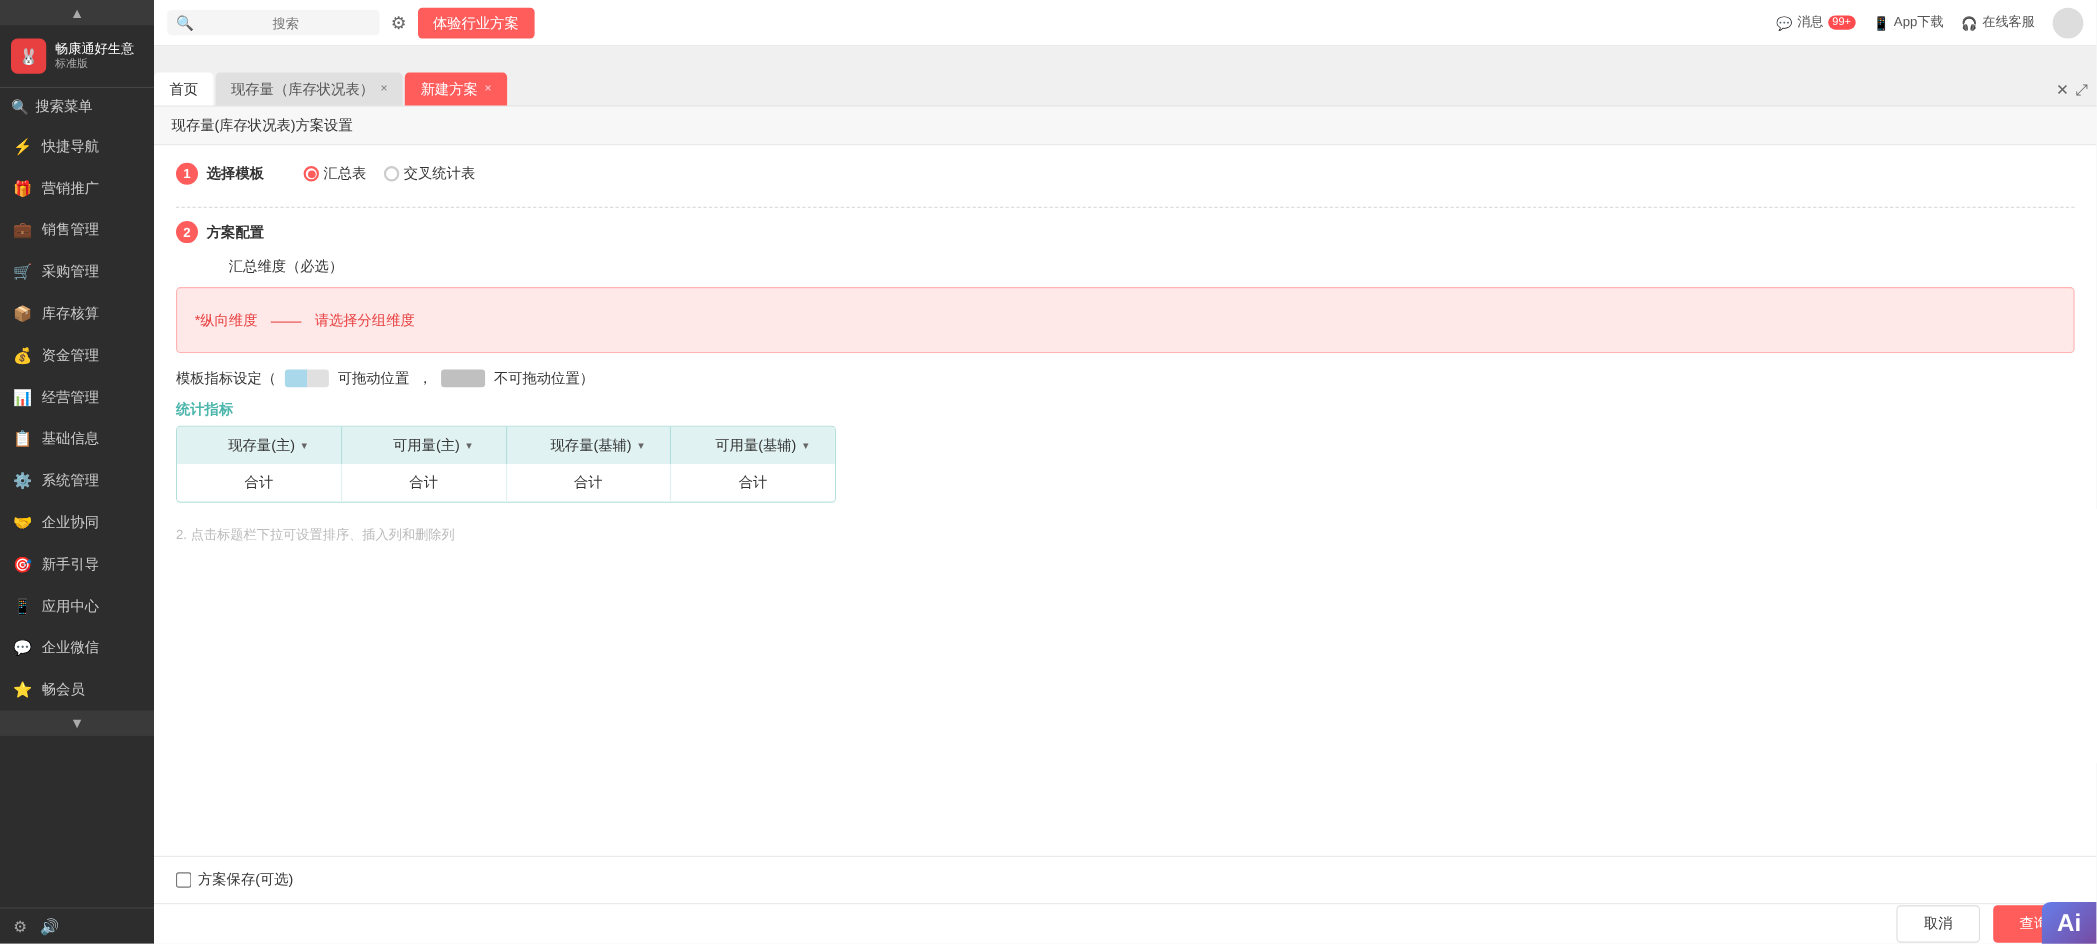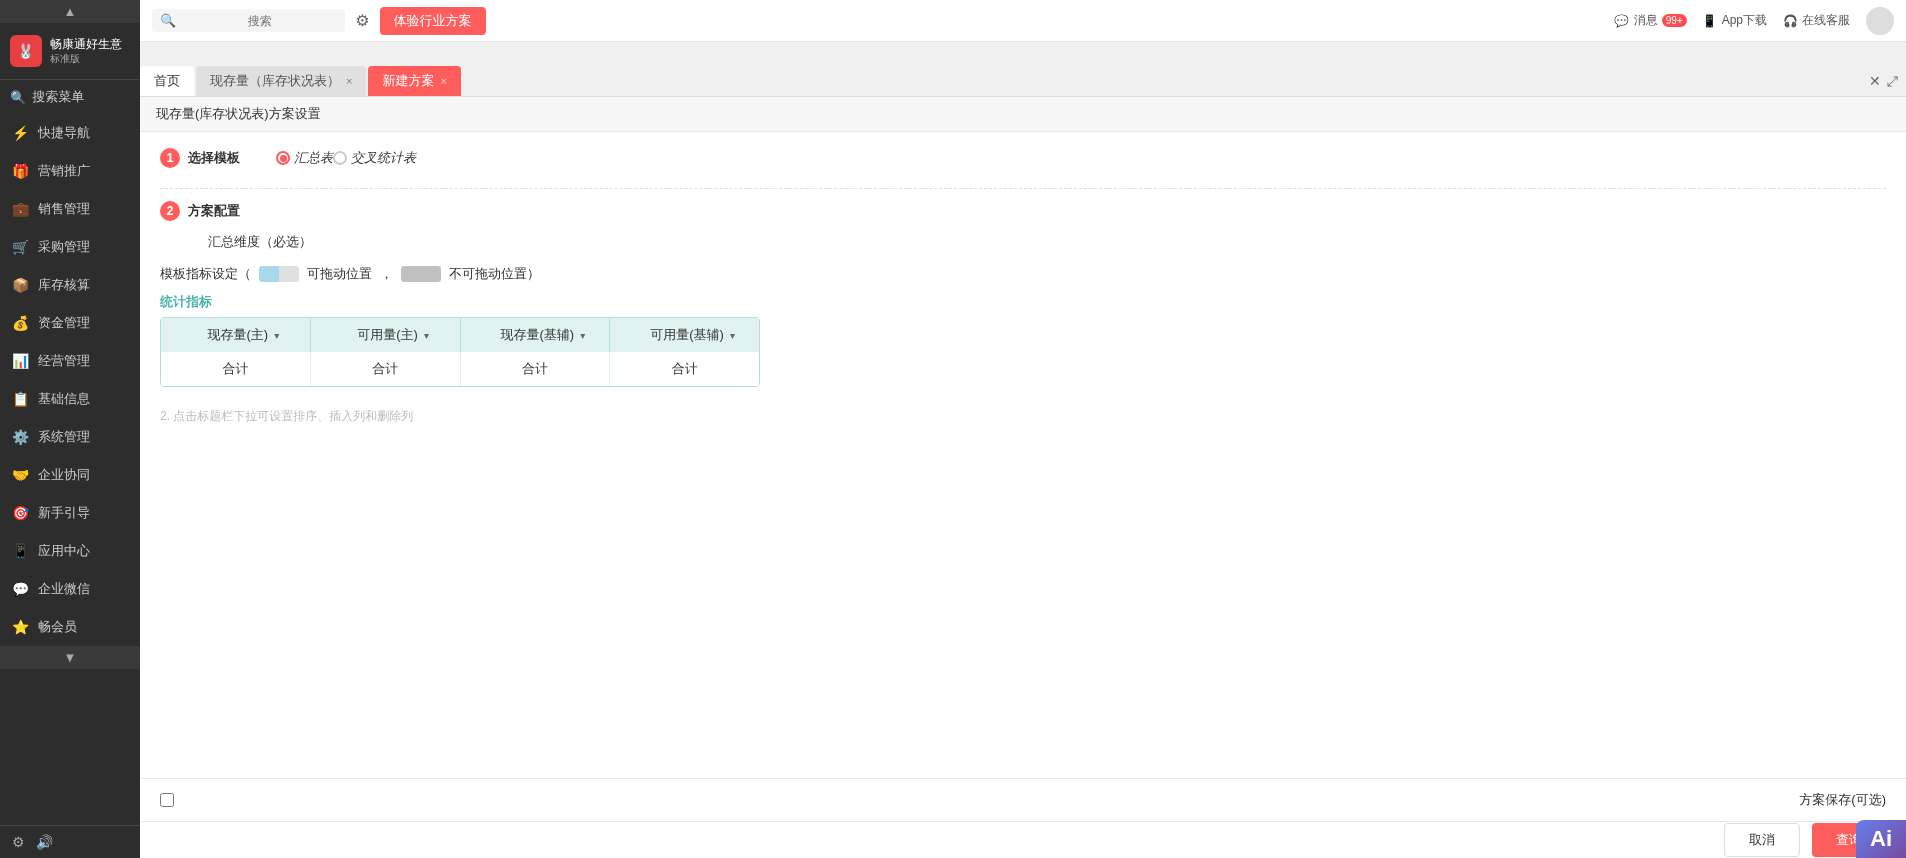--- a/index.html
+++ b/index.html
@@ -261,23 +261,22 @@
       flex-shrink: 0;
     }
     .step-title {
       font-size: 13px;
       font-weight: bold;
       color: #333;
     }
     .radio-group {
       display: flex;
       align-items: center;
-      gap: 0;
+      gap: 16px;
       margin-left: 28px;
-      font-style: italic;
     }
     .radio-item {
       display: flex;
       align-items: center;
       gap: 4px;
       cursor: pointer;
       font-size: 13px;
       color: #333;
     }
     .radio-circle {
@@ -425,21 +424,20 @@
 
     
     .save-option {
       display: flex;
       align-items: center;
       gap: 6px;
       padding: 12px 20px;
       border-top: 1px solid #e8e8e8;
       font-size: 13px;
       color: #333;
-      justify-content: space-between;
     }
     .save-checkbox {
       width: 14px;
       height: 14px;
       border: 1px solid #ccc;
       background: #fff;
     }
 
     
     .footer-buttons {
@@ -641,20 +639,25 @@
 
       <div class="step-block">
         <div class="step-header">
           <div class="step-number">2</div>
           <span class="step-title">方案配置</span>
         </div>
 
         
         <div class="summary-label">汇总维度（必选）</div>
 
+        <div class="dimension-box">
+          <span class="dimension-required">*纵向维度</span>
+          <span class="dimension-arrow">——</span>
+          <span class="dimension-placeholder">请选择分组维度</span>
+        </div>
 
         
         <div class="template-indicator-row">
           <span>模板指标设定（</span>
           <span class="indicator-badge"></span>
           <span>可拖动位置</span>
           <span>，</span>
           <span class="indicator-badge-gray"></span>
           <span>不可拖动位置）</span>
         </div>

